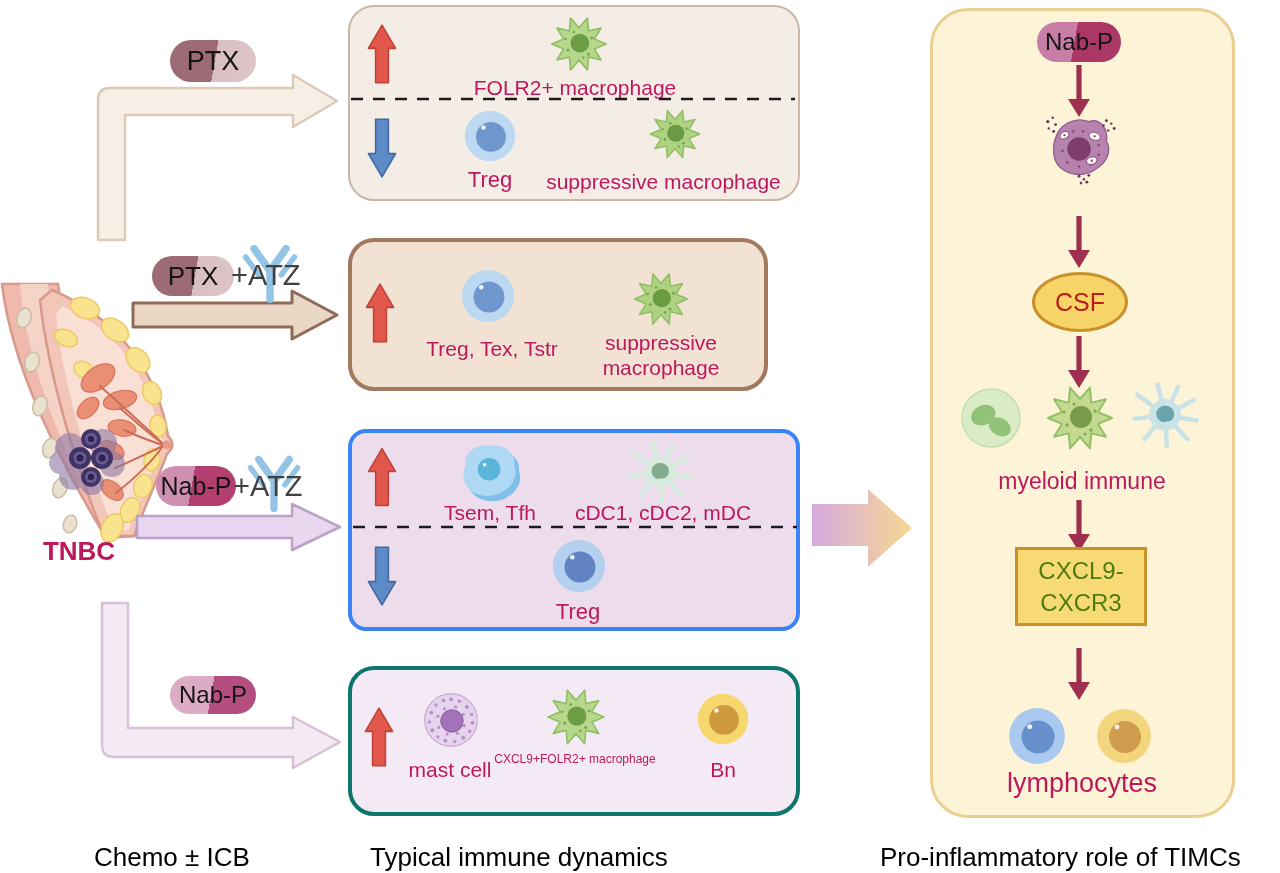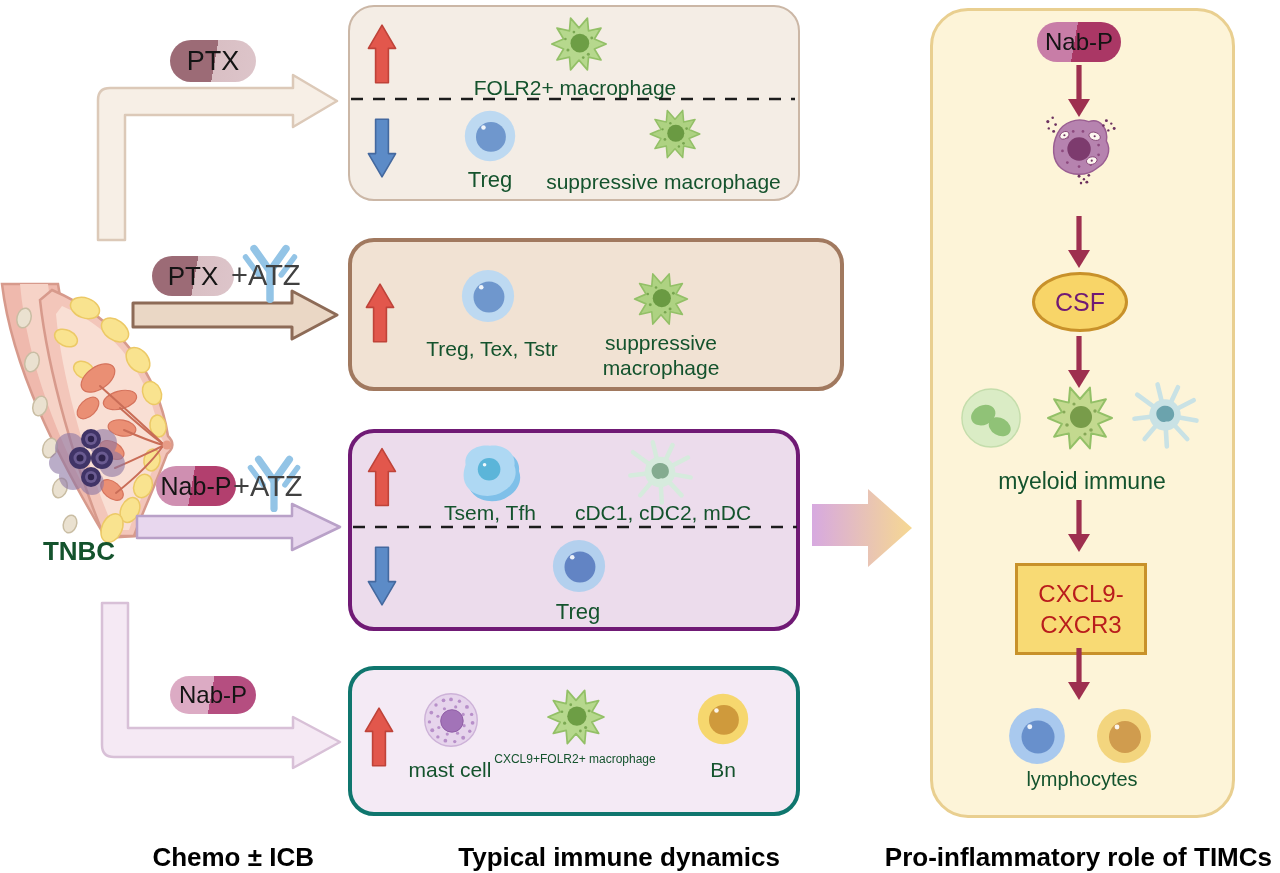--- a/index.html
+++ b/index.html
@@ -1,21 +1,21 @@
 <!DOCTYPE html>
 <html><head>
 <meta charset="utf-8">
 <style>
   html,body{margin:0;padding:0;background:#fff;}
   #stage{position:relative;width:1280px;height:873px;background:#ffffff;overflow:hidden;
          font-family:"Liberation Sans",sans-serif;color:#141414;}
   .abs{position:absolute;}
   .box{position:absolute;box-sizing:border-box;}
-  .lbl{position:absolute;text-align:center;color:#14532d;font-size:21px;line-height:1.18;}
-  .cap{position:absolute;text-align:right;color:#000;font-weight:700;font-size:26px;}
+  .lbl{position:absolute;text-align:center;color:#be185d;font-size:21px;line-height:1.18;}
+  .cap{position:absolute;text-align:left;color:#000;font-weight:400;font-size:26px;}
   .pill{position:absolute;border-radius:999px;display:flex;align-items:center;justify-content:center;color:#141414;}
   .icb{position:absolute;color:#404040;}
   svg{display:block;overflow:visible;}
 </style>
 </head>
 <body>
 
 <div id="stage">
 
   <svg width="0" height="0" style="position:absolute" aria-hidden="true">
@@ -275,35 +275,35 @@
     <svg class="abs" style="left:112px;top:101px" width="56" height="56" viewBox="-30 -30 60 60">
         <use href="#g-ring" style="--ro:#bdd9f1;--ri:#6f97cd"></use>
       </svg>
     <div class="lbl" style="left:88px;top:160px;width:104px;font-size:22px">Treg</div>
     <svg class="abs" style="left:294px;top:96px" width="62" height="62" viewBox="-40 -40 80 80">
         <use href="#g-macro" style="--mb:#aed282;--mn:#6a9a42"></use>
       </svg>
     <div class="lbl" style="left:186px;top:163px;width:255px">suppressive macrophage</div>
   </div>
 
-  <div class="box" style="left:348px;top:238px;width:496px;height:153px;background:#f1e2d3;border:4px solid #a1795f;border-radius:26px">
+  <div class="box" style="left:348px;top:238px;width:420px;height:153px;background:#f1e2d3;border:4px solid #a1795f;border-radius:26px">
     <svg class="abs" style="left:12px;top:34px" width="32" height="74" viewBox="-20 0 40 76">
         <use href="#g-varrow" style="--vf:#e2574c;--vs:#bf4339"></use>
       </svg>
     <svg class="abs" style="left:107px;top:25px" width="58" height="58" viewBox="-30 -30 60 60">
         <use href="#g-ring" style="--ro:#bdd9f1;--ri:#6f97cd"></use>
       </svg>
     <div class="lbl" style="left:30px;top:95px;width:220px">Treg, Tex, Tstr</div>
     <svg class="abs" style="left:276px;top:24px" width="66" height="66" viewBox="-40 -40 80 80">
         <use href="#g-macro" style="--mb:#aed282;--mn:#6a9a42"></use>
       </svg>
     <div class="lbl" style="left:229px;top:89px;width:160px">suppressive macrophage</div>
   </div>
 
-  <div class="box" style="left:348px;top:429px;width:452px;height:202px;background:#ecdcec;border:4px solid #701a75;border-radius:26px">
+  <div class="box" style="left:348px;top:429px;width:452px;height:202px;background:#ecdcec;border:4px solid #3b82f6;border-radius:18px">
     <svg class="abs" style="left:14px;top:14px" width="32" height="60" viewBox="-20 0 40 76">
         <use href="#g-varrow" style="--vf:#e2574c;--vs:#bf4339"></use>
       </svg>
     <svg class="abs" style="left:100px;top:1px" width="76" height="76" viewBox="-42 -40 84 80">
         <use href="#g-tsem"></use>
       </svg>
     <div class="lbl" style="left:63px;top:68px;width:150px">Tsem, Tfh</div>
     <svg class="abs" style="left:272px;top:3px" width="72" height="72" viewBox="-40 -40 80 80">
         <use href="#g-dc" style="--db:#d6ebdd;--dn:#84ab90"></use>
       </svg>
@@ -348,52 +348,52 @@
     </div>
     <svg class="abs" style="left:133px;top:54px" width="26" height="52" viewBox="-12 0 24 52">
         <use href="#g-flow"></use>
       </svg>
     <svg class="abs" style="left:107px;top:95px" width="82" height="82" viewBox="-42 -42 84 84">
         <use href="#g-timc"></use>
       </svg>
     <svg class="abs" style="left:133px;top:205px" width="26" height="52" viewBox="-12 0 24 52">
         <use href="#g-flow"></use>
       </svg>
-    <div class="box" style="left:99px;top:261px;width:96px;height:60px;background:#f8d568;border:3px solid #c8912a;border-radius:50%;display:flex;align-items:center;justify-content:center;font-size:25px;color:#701a75">
+    <div class="box" style="left:99px;top:261px;width:96px;height:60px;background:#f8d568;border:3px solid #c8912a;border-radius:50%;display:flex;align-items:center;justify-content:center;font-size:25px;color:#b91c1c">
       <span>CSF</span>
     </div>
     <svg class="abs" style="left:133px;top:325px" width="26" height="52" viewBox="-12 0 24 52">
         <use href="#g-flow"></use>
       </svg>
     <svg class="abs" style="left:26px;top:375px" width="64" height="64" viewBox="-33 -33 66 66">
         <use href="#g-gran"></use>
       </svg>
     <svg class="abs" style="left:107px;top:367px" width="80" height="80" viewBox="-40 -40 80 80">
         <use href="#g-macro" style="--mb:#c3d98f;--mn:#789c4a"></use>
       </svg>
     <svg class="abs" style="left:195px;top:367px" width="74" height="74" viewBox="-40 -40 80 80">
         <use href="#g-dc" style="--db:#c9e2e5;--dn:#6ba3ad"></use>
       </svg>
     <div class="lbl" style="left:17px;top:457px;width:264px;font-size:23px">myeloid immune</div>
     <svg class="abs" style="left:133px;top:489px" width="26" height="52" viewBox="-12 0 24 52">
         <use href="#g-flow"></use>
       </svg>
-    <div class="box" style="left:82px;top:552px;width:132px;height:92px;background:#f8da74;border:3px solid #c8912a;display:flex;flex-direction:column;align-items:center;justify-content:center;font-size:24px;line-height:1.3;color:#b91c1c">
+    <div class="box" style="left:82px;top:536px;width:132px;height:79px;background:#f8da74;border:3px solid #c8912a;display:flex;flex-direction:column;align-items:center;justify-content:center;font-size:24px;line-height:1.3;color:#4d7c0f">
       <span>CXCL9-</span>
       <span>CXCR3</span>
     </div>
     <svg class="abs" style="left:133px;top:637px" width="26" height="52" viewBox="-12 0 24 52">
         <use href="#g-flow"></use>
       </svg>
     <svg class="abs" style="left:73px;top:694px" width="62" height="62" viewBox="-30 -30 60 60">
         <use href="#g-ring" style="--ro:#a9c9ee;--ri:#6890cc"></use>
       </svg>
     <svg class="abs" style="left:161px;top:695px" width="60" height="60" viewBox="-30 -30 60 60">
         <use href="#g-ring" style="--ro:#f3d57e;--ri:#d09c4e"></use>
       </svg>
-    <div class="lbl" style="left:17px;top:757px;width:264px;font-size:20px">lymphocytes</div>
+    <div class="lbl" style="left:17px;top:757px;width:264px;font-size:27px">lymphocytes</div>
   </div>
 
   <div class="cap" style="left:94px;top:842px;width:220px">Chemo ± ICB</div>
   <div class="cap" style="left:370px;top:842px;width:410px">Typical immune dynamics</div>
   <div class="cap" style="left:880px;top:842px;width:392px">Pro-inflammatory role of TIMCs</div>
 
 </div>
 
 </body></html>

